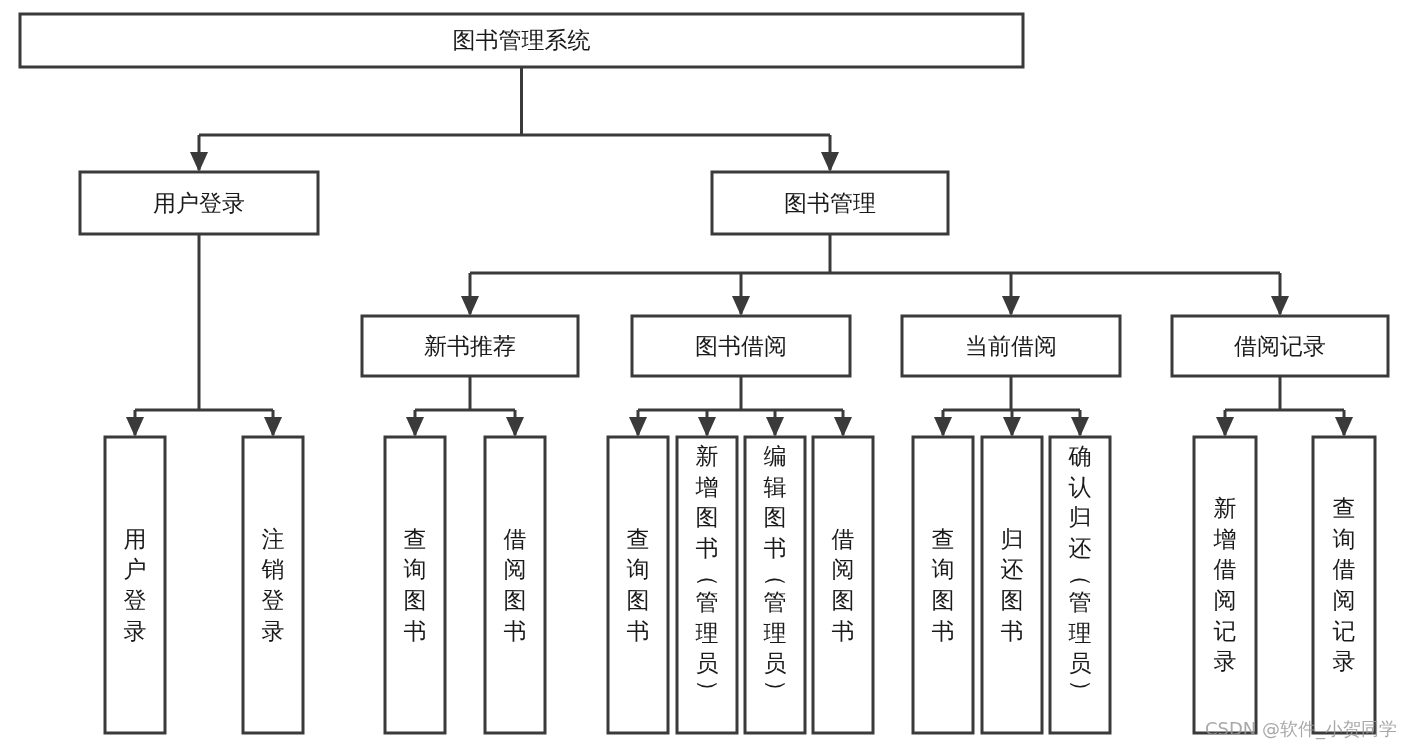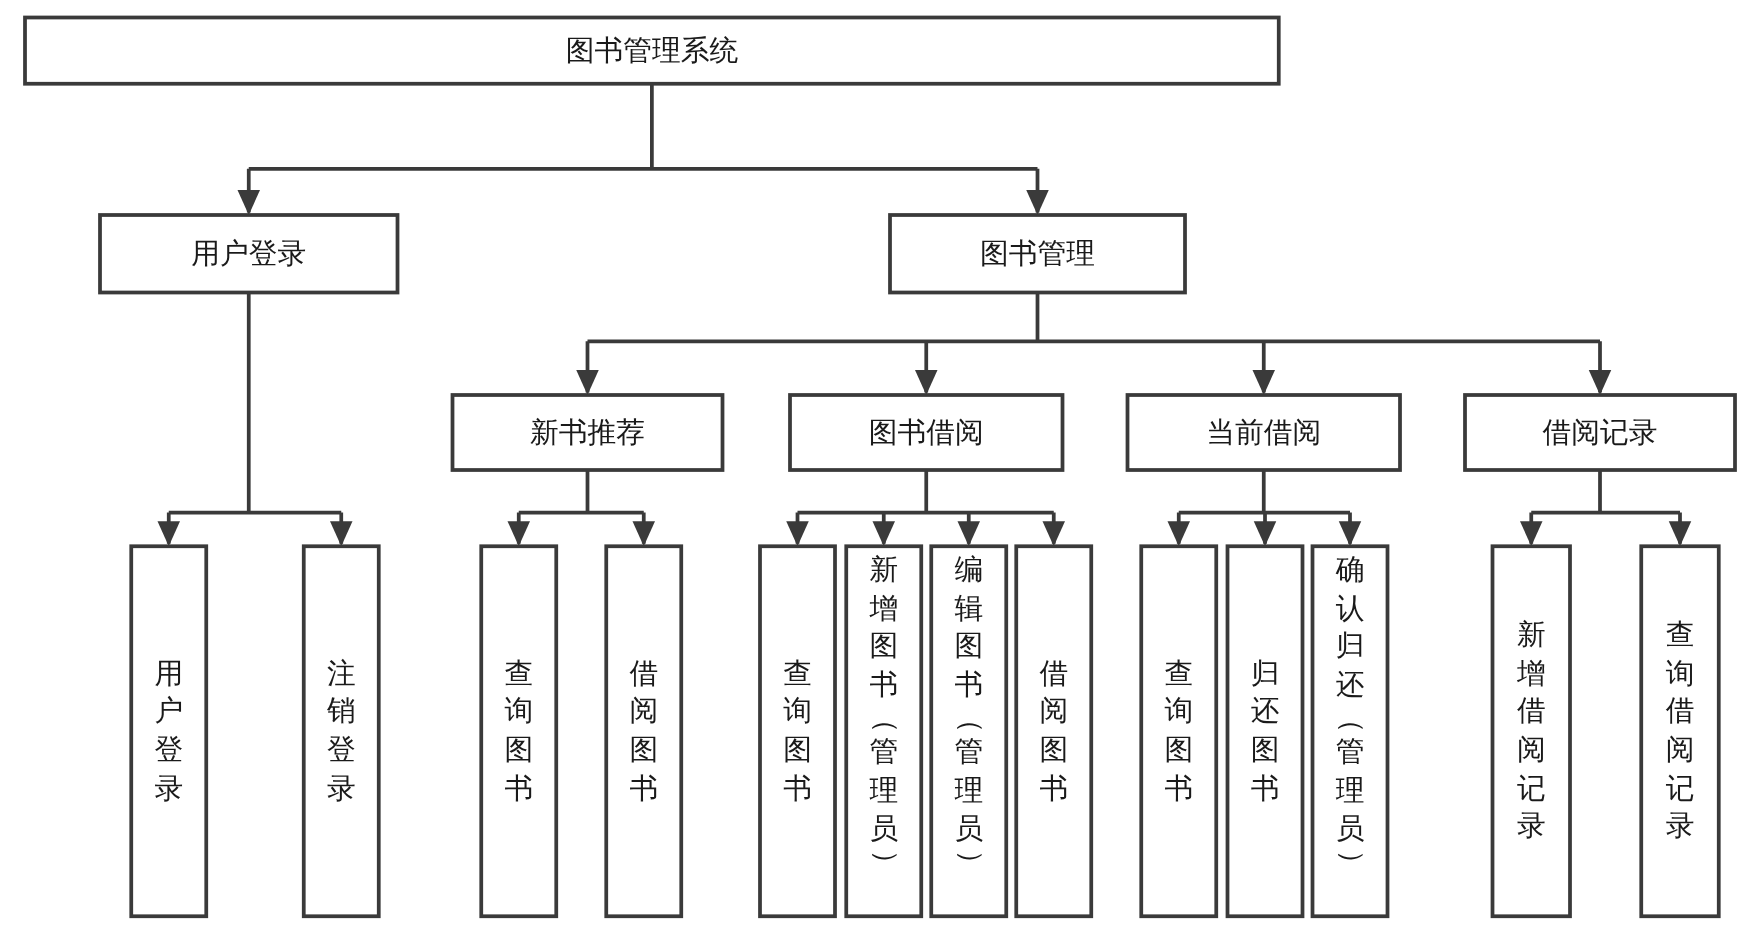--- a/index.html
+++ b/index.html
@@ -181,13 +181,14 @@
       <div class="vtext-wrap" style="left: 608px; top: 437px; width: 60px; height: 296px;"><span class="vchar">查</span><span class="vchar">询</span><span class="vchar">图</span><span class="vchar">书</span></div>
       <div class="vtext-wrap top-aligned" style="left: 677px; top: 437px; width: 60px; height: 296px;"><span class="vchar">新</span><span class="vchar">增</span><span class="vchar">图</span><span class="vchar">书</span><span class="vchar" style="transform: rotate(90deg); display: block; line-height: 1; height: 24px;">（</span><span class="vchar">管</span><span class="vchar">理</span><span class="vchar">员</span><span class="vchar" style="transform: rotate(90deg); display: block; line-height: 1; height: 24px;">）</span></div>
       <div class="vtext-wrap top-aligned" style="left: 745px; top: 437px; width: 60px; height: 296px;"><span class="vchar">编</span><span class="vchar">辑</span><span class="vchar">图</span><span class="vchar">书</span><span class="vchar" style="transform: rotate(90deg); display: block; line-height: 1; height: 24px;">（</span><span class="vchar">管</span><span class="vchar">理</span><span class="vchar">员</span><span class="vchar" style="transform: rotate(90deg); display: block; line-height: 1; height: 24px;">）</span></div>
       <div class="vtext-wrap" style="left: 813px; top: 437px; width: 60px; height: 296px;"><span class="vchar">借</span><span class="vchar">阅</span><span class="vchar">图</span><span class="vchar">书</span></div>
       <div class="vtext-wrap" style="left: 913px; top: 437px; width: 60px; height: 296px;"><span class="vchar">查</span><span class="vchar">询</span><span class="vchar">图</span><span class="vchar">书</span></div>
       <div class="vtext-wrap" style="left: 982px; top: 437px; width: 60px; height: 296px;"><span class="vchar">归</span><span class="vchar">还</span><span class="vchar">图</span><span class="vchar">书</span></div>
       <div class="vtext-wrap top-aligned" style="left: 1050px; top: 437px; width: 60px; height: 296px;"><span class="vchar">确</span><span class="vchar">认</span><span class="vchar">归</span><span class="vchar">还</span><span class="vchar" style="transform: rotate(90deg); display: block; line-height: 1; height: 24px;">（</span><span class="vchar">管</span><span class="vchar">理</span><span class="vchar">员</span><span class="vchar" style="transform: rotate(90deg); display: block; line-height: 1; height: 24px;">）</span></div>
       <div class="vtext-wrap" style="left: 1194px; top: 437px; width: 62px; height: 296px;"><span class="vchar">新</span><span class="vchar">增</span><span class="vchar">借</span><span class="vchar">阅</span><span class="vchar">记</span><span class="vchar">录</span></div>
       <div class="vtext-wrap" style="left: 1313px; top: 437px; width: 62px; height: 296px;"><span class="vchar">查</span><span class="vchar">询</span><span class="vchar">借</span><span class="vchar">阅</span><span class="vchar">记</span><span class="vchar">录</span></div>
     </div>
+  <div class="watermark">CSDN @软件_小贺同学</div>
 </div>
 
 </body></html>

